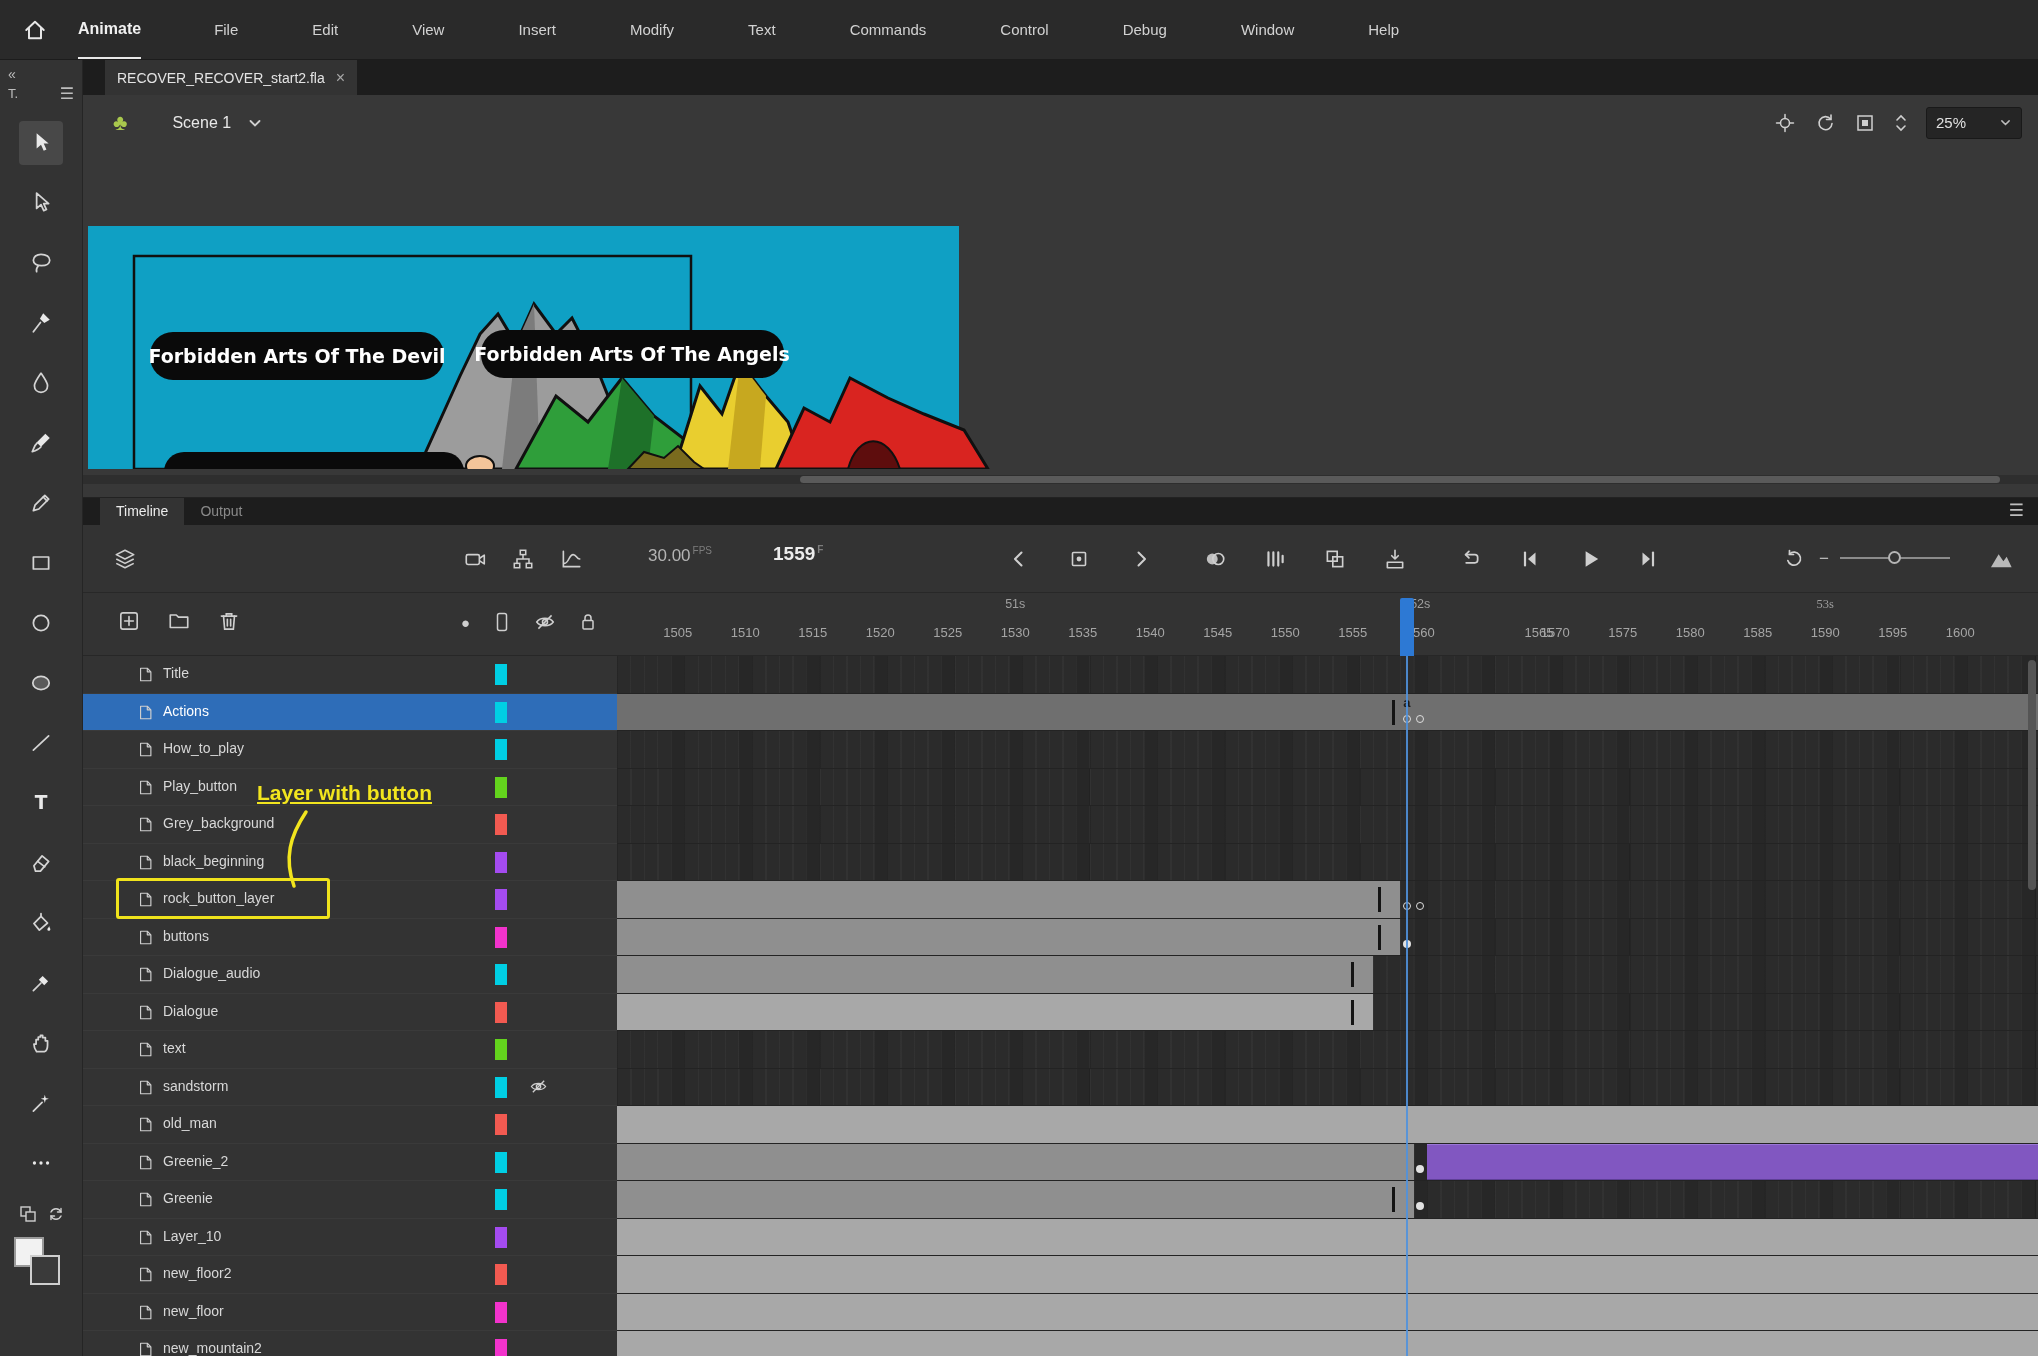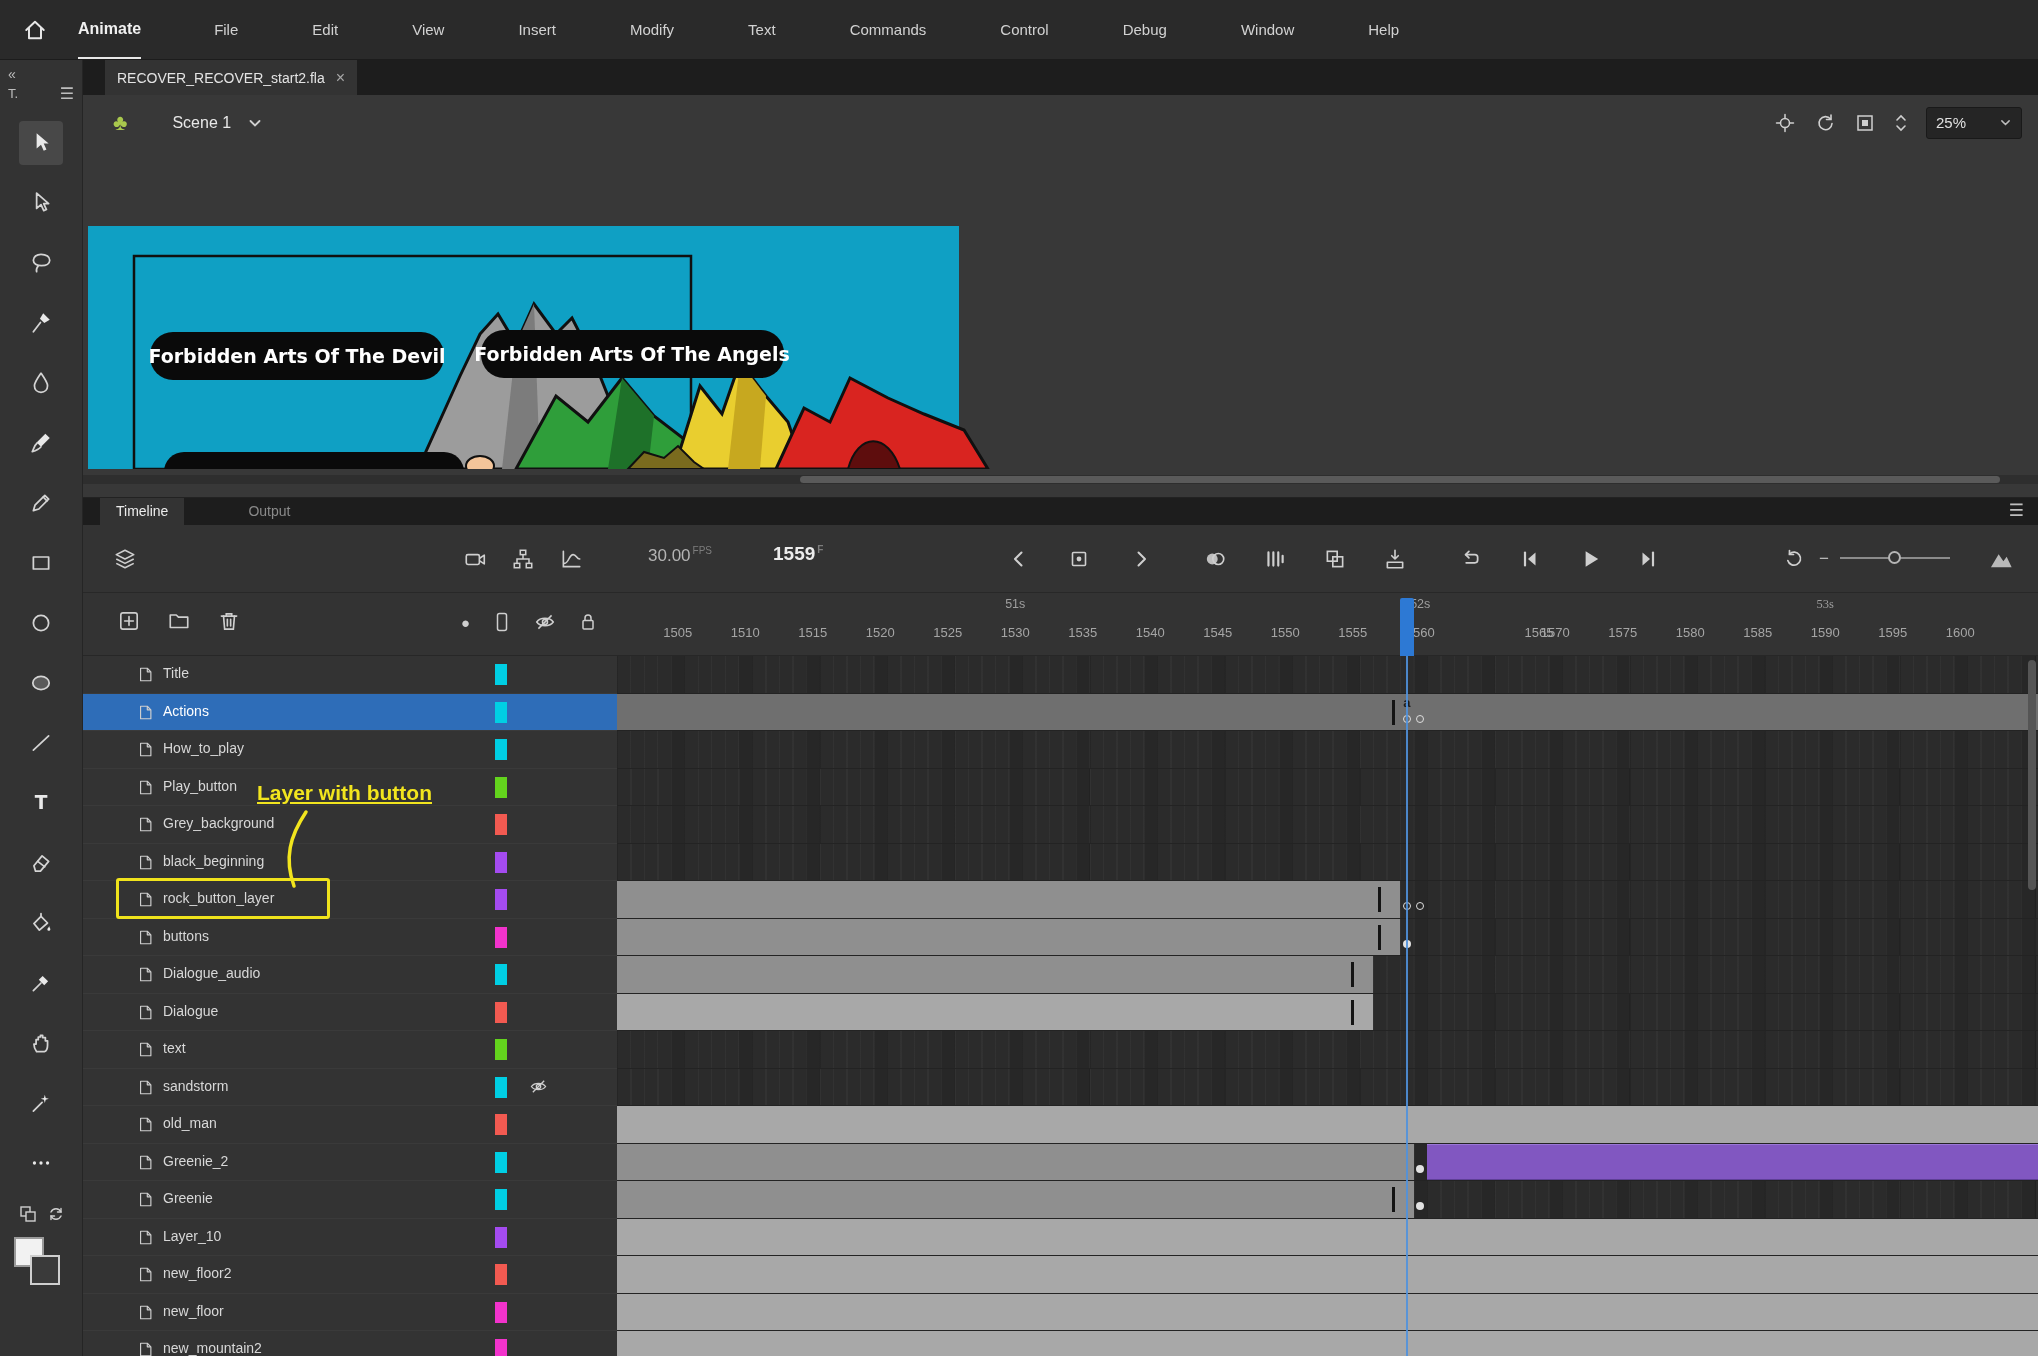--- a/index.html
+++ b/index.html
@@ -44,21 +44,21 @@
   #scene-chevron{margin-left:16px;}
   #scene-right{position:absolute;right:16px;top:0;height:55px;display:flex;align-items:center;gap:18px;}
   #zoom-box{width:96px;height:32px;background:#252525;border:1px solid #191919;border-radius:3px;display:flex;align-items:center;justify-content:space-between;padding:0 9px;box-sizing:border-box;}
   #zoom-value{font-size:15px;color:#e0e0e0;}
   #stage-svg{position:absolute;left:5px;top:131px;}
   #doc-hscroll{position:absolute;left:0;top:380px;width:1955px;height:9px;background:#2e2e2e;}
   #doc-hscroll-thumb{position:absolute;left:717px;top:1px;width:1200px;height:7px;background:#5a5a5a;border-radius:4px;}
 
   
   #timeline{left:83px;top:497px;width:1955px;height:859px;background:#333;border-top:1px solid #222;box-sizing:border-box;}
-  #tl-tabs{position:absolute;left:0;top:0;width:1955px;height:27px;background:#1d1d1d;display:flex;gap:48px;}
+  #tl-tabs{position:absolute;left:0;top:0;width:1955px;height:27px;background:#1d1d1d;display:flex;}
   .tl-tab{padding:0 16px;font-size:14px;line-height:27px;}
   .tl-tab.active{background:#333;color:#ececec;margin-left:17px;}
   .tl-tab.inactive{color:#8a8a8a;}
   #tl-panelmenu{position:absolute;right:14px;top:2px;font-size:17px;color:#bdbdbd;}
 
   #tl-toolbar{position:absolute;left:0;top:27px;width:1955px;height:68px;background:#333;border-bottom:1px solid #282828;box-sizing:border-box;}
   .tb-icn{position:absolute;top:50%;transform:translateY(-50%);}
   #fps-block{position:absolute;left:565px;top:20px;font-size:17px;color:#b4b4b4;text-align:right;}
   #fps-block sup,#frame-block sup{font-size:10px;color:#7d7d7d;margin-left:2px;}
   #frame-block{position:absolute;left:690px;top:18px;font-size:19px;color:#ececec;font-weight:bold;}

